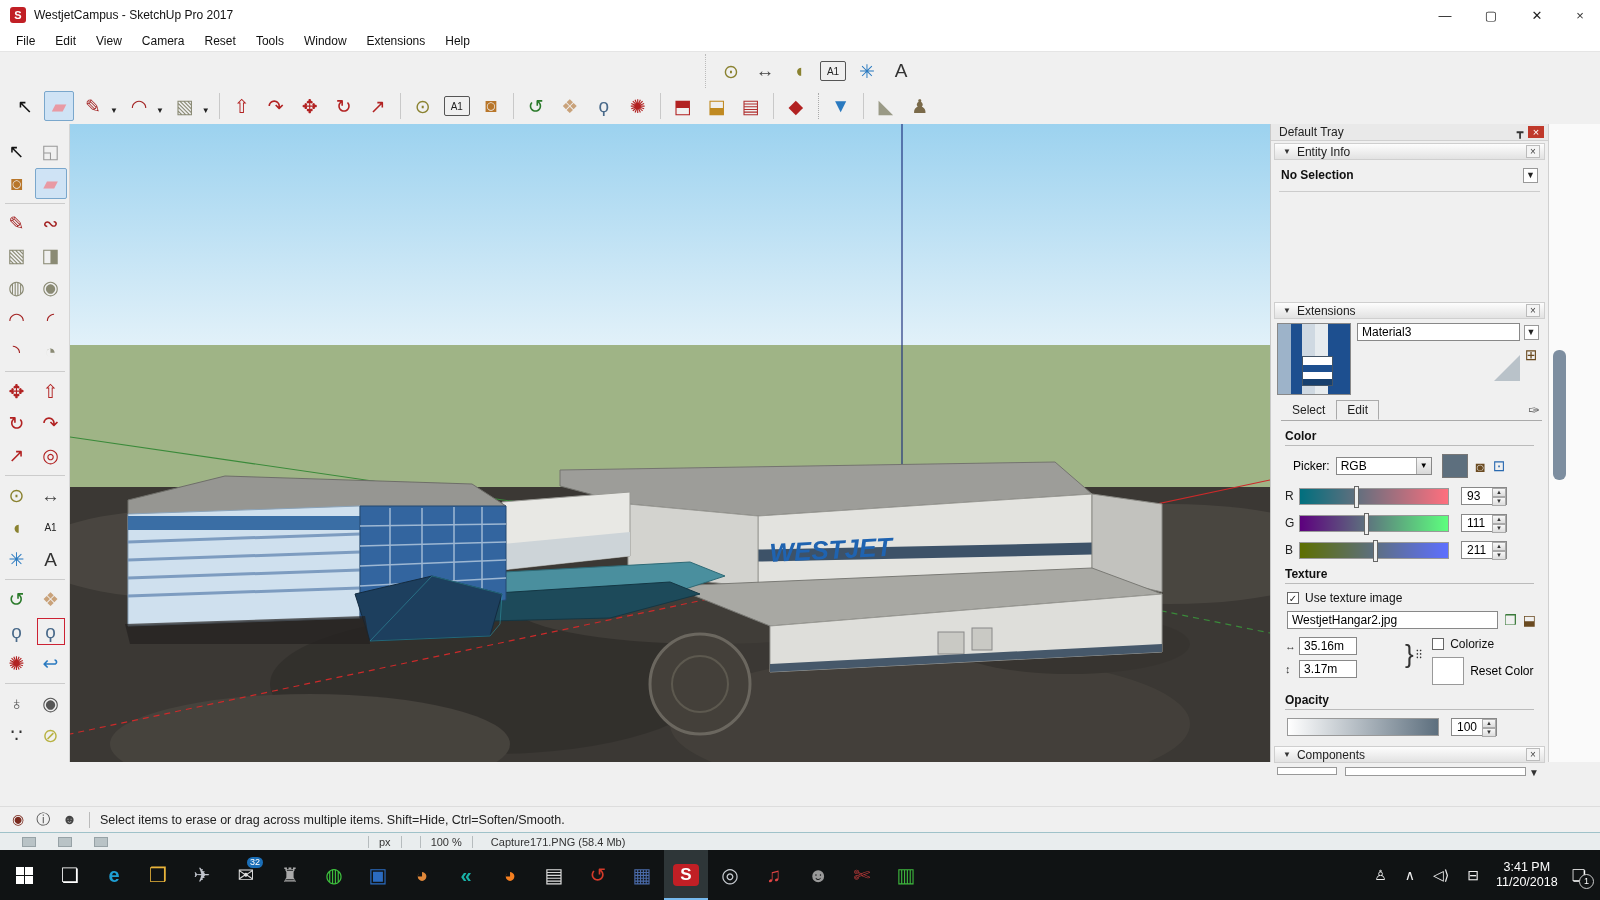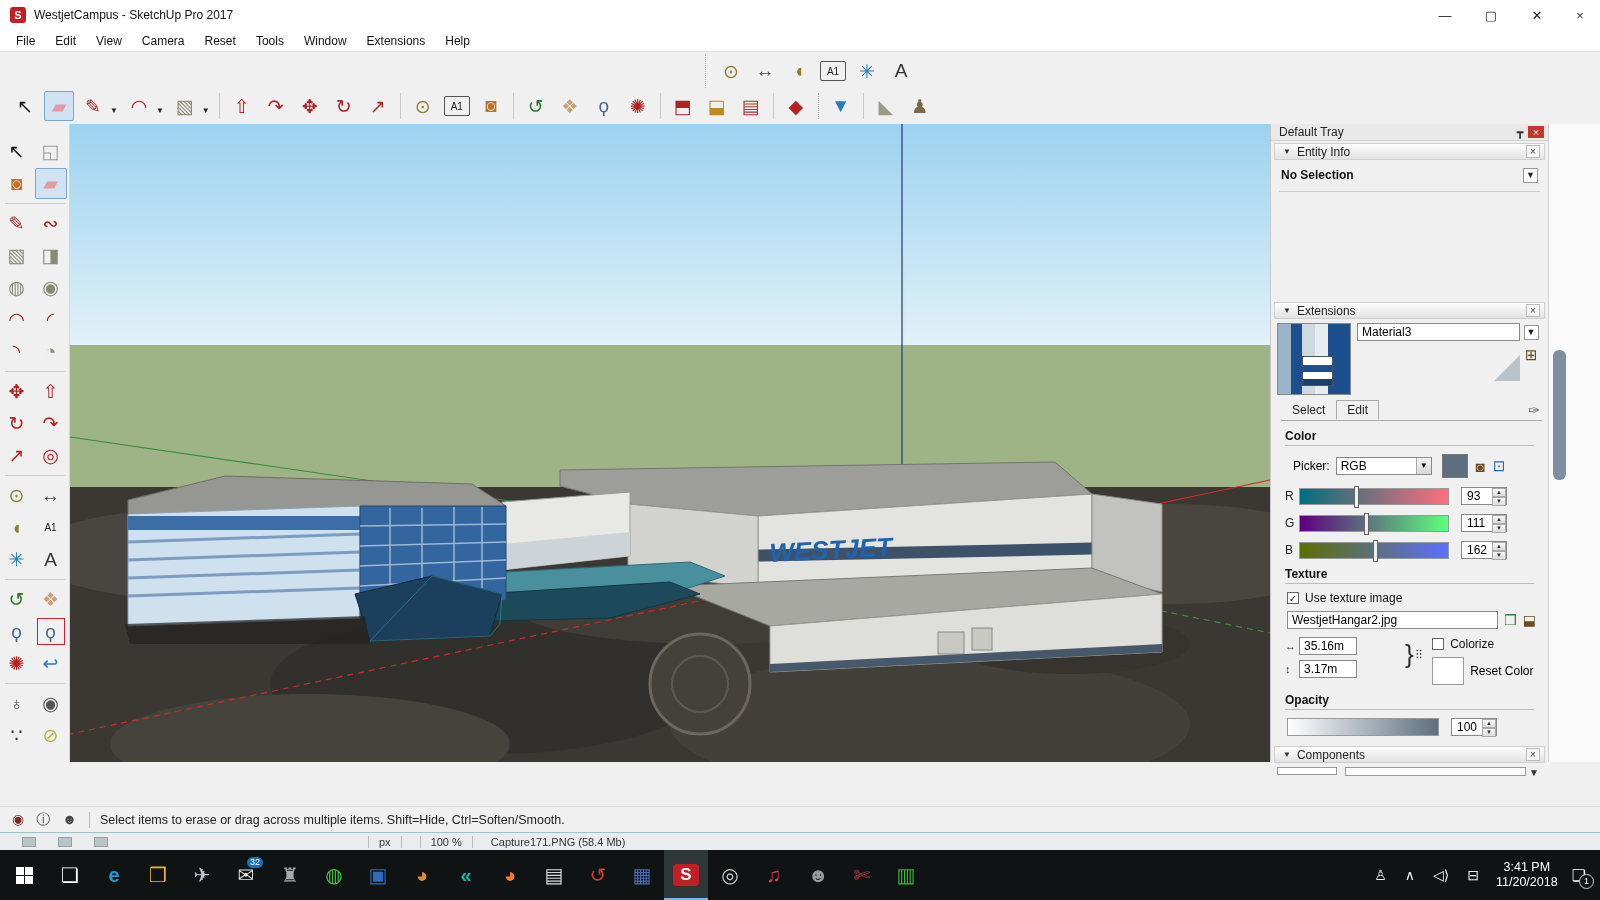--- a/index.html
+++ b/index.html
@@ -444,21 +444,21 @@
                   <span>▼</span>
                 </span>
               </div>
             </div>
             <div class="chan-row">
               <span class="chan-label">B</span>
               <div class="chan-slider" style="background: linear-gradient(90deg, rgb(93, 111, 0), rgb(93, 111, 255));">
                 <div class="chan-thumb" style="left: 49.4%;"></div>
               </div>
               <div class="chan-spin">
-                <span class="val">162</span>
+                <span class="val">211</span>
                 <span class="spin-btns">
                   <span>▲</span>
                   <span>▼</span>
                 </span>
               </div>
             </div>
           </div>
 
         <div class="group-label">Texture</div>
         <div class="check-row">

